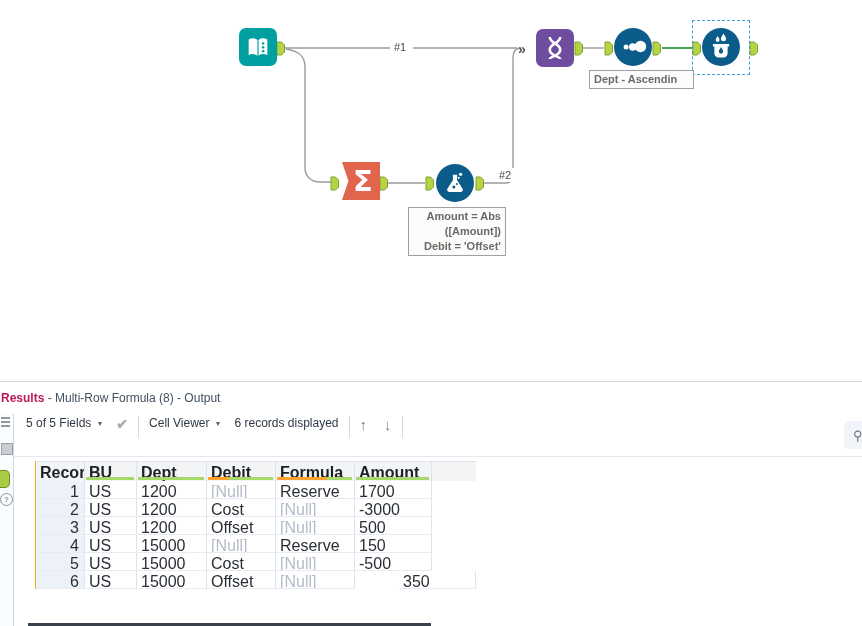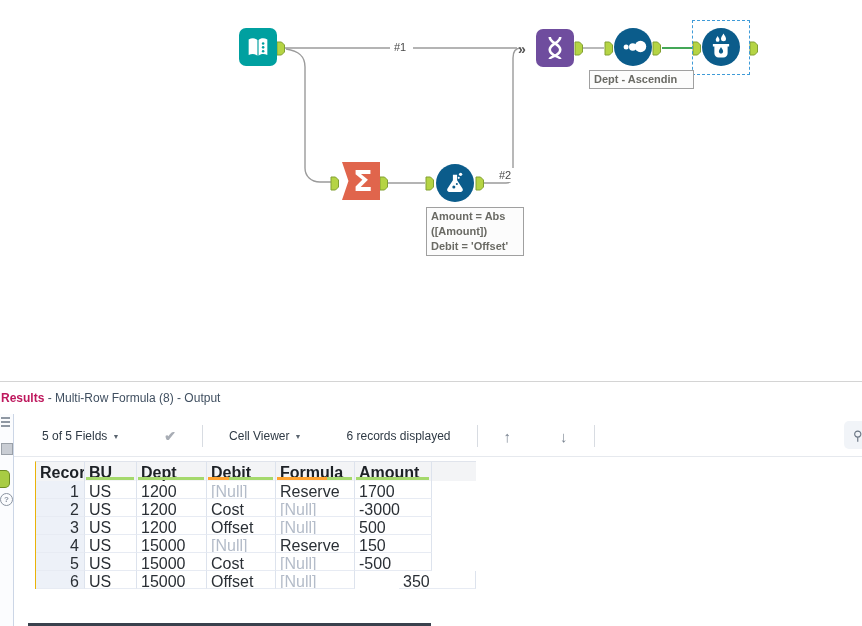--- a/index.html
+++ b/index.html
@@ -16,37 +16,37 @@
   .t-teal{background:#00a0a0;}
   .t-purple{background:#6f4d9e;}
   .t-blue{background:#0b5c8b;}
   .t-orange{background:#e0654c;clip-path:polygon(0 0,100% 0,100% 100%,0 100%,17% 50%);}
   .sigma{color:#fff;font-size:29px;font-weight:bold;line-height:1;margin-left:4px;font-family:"DejaVu Sans",sans-serif;}
   .sel-rect{left:692px;top:20px;width:56px;height:53px;border:1px dashed #3f9bd8;background:transparent;}
   .ann{position:absolute;background:#fcfcfc;border:1px solid #a0a0a0;color:#6a6a64;
        font-size:11px;font-weight:bold;line-height:15px;padding:1px 4px;white-space:nowrap;}
   #ann-sort{left:589px;top:70px;width:95px;height:15px;overflow:hidden;}
   #ann-mrf{left:690px;top:77px;width:98px;}
-  #ann-formula{left:426px;top:207px;width:88px;}
+  #ann-formula{left:408px;top:207px;width:88px;text-align:right;}
   .wire-label{font-size:11px;fill:#4a4a4a;font-family:"Liberation Sans",sans-serif;}
 
   
   #results{left:0;top:381px;width:862px;height:245px;background:#fff;border-top:1px solid #d4d4d4;}
   #res-header{left:1px;top:9px;font-size:12px;color:#415061;}
   #res-header b{color:#be185d;margin-top:8px;}
   #rail{left:0;top:32px;width:13px;height:213px;border-right:1px solid #ccd6e6;background:#fbfcfe;}
   .rail-ic{position:absolute;left:0;}
   #menu-ic{top:3px;left:1px;width:9px;}
   #menu-ic i{display:block;height:2px;background:#8f98a3;margin-bottom:2px;}
   #sq-ic{top:29px;left:1px;width:10px;height:10px;background:#c9cdd4;border:1px solid #9aa0a8;}
   #anchor-ic{top:56px;left:0;width:9px;height:16px;background:#a8cc43;border:1px solid #6d8c23;border-left:none;border-radius:0 5px 5px 0;}
   #help-ic{top:79px;left:0;width:11px;height:11px;border:1px solid #8a93a0;border-radius:50%;
            color:#8a93a0;font-size:8px;line-height:11px;text-align:center;font-weight:bold;}
   #toolbar{left:14px;top:34px;width:848px;height:40px;border-bottom:1px solid #e6e9ee;
-           display:flex;align-items:center;font-size:12px;color:#2e3944;gap:16px;}
+           display:flex;align-items:flex-start;font-size:12px;color:#2e3944;}
   #toolbar .item{display:flex;align-items:center;cursor:default;}
   .caret{font-size:7px;color:#5a646f;margin-left:5px;}
   .check{color:#a8adb5;font-size:14px;font-weight:bold;}
   .tsep{width:1px;height:22px;background:#d8dce2;margin:0 10px;}
   .arrow{font-size:15px;color:#7d8794;}
   #search{position:absolute;left:830px;top:5px;width:60px;height:28px;background:#f1f4f8;
           border-radius:5px;display:flex;align-items:center;padding-left:9px;color:#6b7684;font-size:12px;}
   .mag{font-size:13px;color:#6b7684;margin-right:6px;}
 
   

